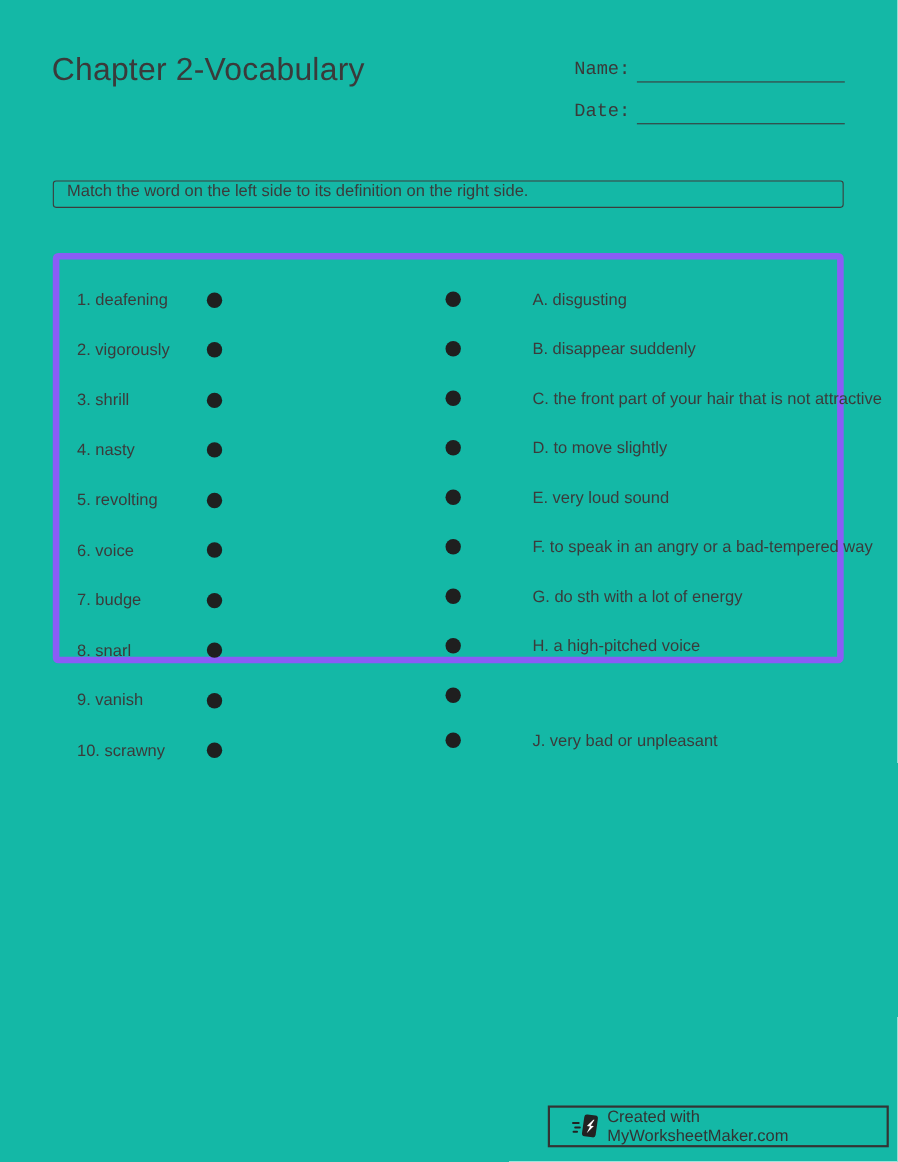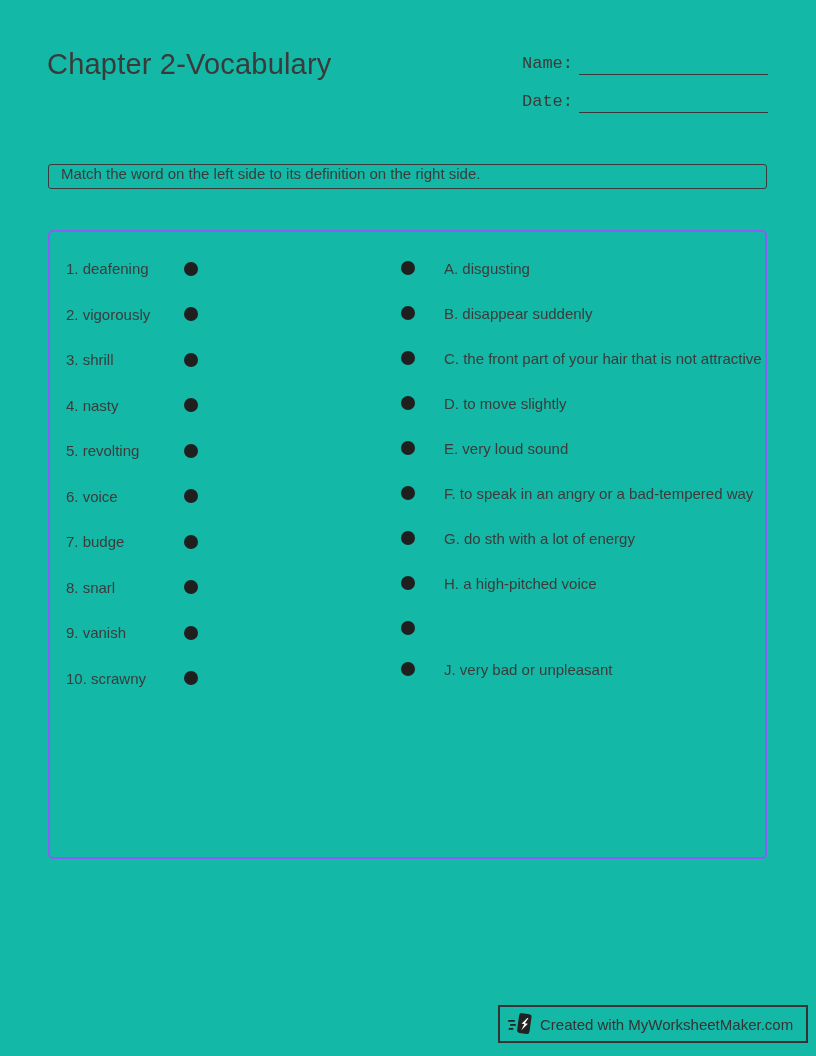--- a/index.html
+++ b/index.html
@@ -30,47 +30,47 @@
     flex:1;height:24px;margin-left:6px;
     border-bottom:1.5px solid #3a3a3a;
   }
   .instruction-box{
     position:absolute;left:48px;top:164px;width:719px;height:25px;
     box-sizing:border-box;border:1.8px solid #3c3c3c;border-radius:3px;
     display:flex;align-items:flex-start;padding-left:12px;
     font-size:15px;color:#3b3b3b;
   }
   .matching-box{
-    position:absolute;left:48px;top:230px;width:719px;height:629px;
-    box-sizing:border-box;border:2px solid #8b5cf6;border-radius:5px;
+    position:absolute;left:48px;top:230px;width:719px;height:373px;
+    box-sizing:border-box;border:6px solid #8b5cf6;border-radius:5px;
   }
   .words-col{position:absolute;left:16px;top:26px;}
   .wrow{
     display:flex;align-items:center;
     width:132px;height:21px;margin-bottom:24.5px;
   }
   .wtext{width:118px;font-size:15px;color:#3b3b3b;white-space:nowrap;}
   .dot{
     width:14px;height:14px;border-radius:50%;
     background:#1f1f1f;flex:0 0 14px;
   }
   .defs-col{position:absolute;left:351px;top:26px;}
   .drow{
     display:flex;align-items:flex-start;
     margin-bottom:24px;
   }
   .drow .dot{margin-top:3px;margin-right:29px;}
   .dtext{
     width:305px;font-size:15px;line-height:21px;color:#3b3b3b;
-    padding-left:17px;text-indent:-17px;
+    padding-left:17px;text-indent:-17px;margin-left:36px;
   }
   .footer-box{
     position:absolute;left:498px;top:1005px;width:310px;height:38px;
     box-sizing:border-box;border:2px solid #333;
-    display:flex;align-items:center;padding:0 8px;
+    display:flex;align-items:center;padding:0 20px;
     font-size:15px;color:#333;
   }
   .logo{flex:0 0 auto;margin-right:7px;display:flex;align-items:center;}
 </style>
 </head>
 <body>
 
 <div class="page">
 
   <div class="page-title">Chapter 2-Vocabulary</div>

